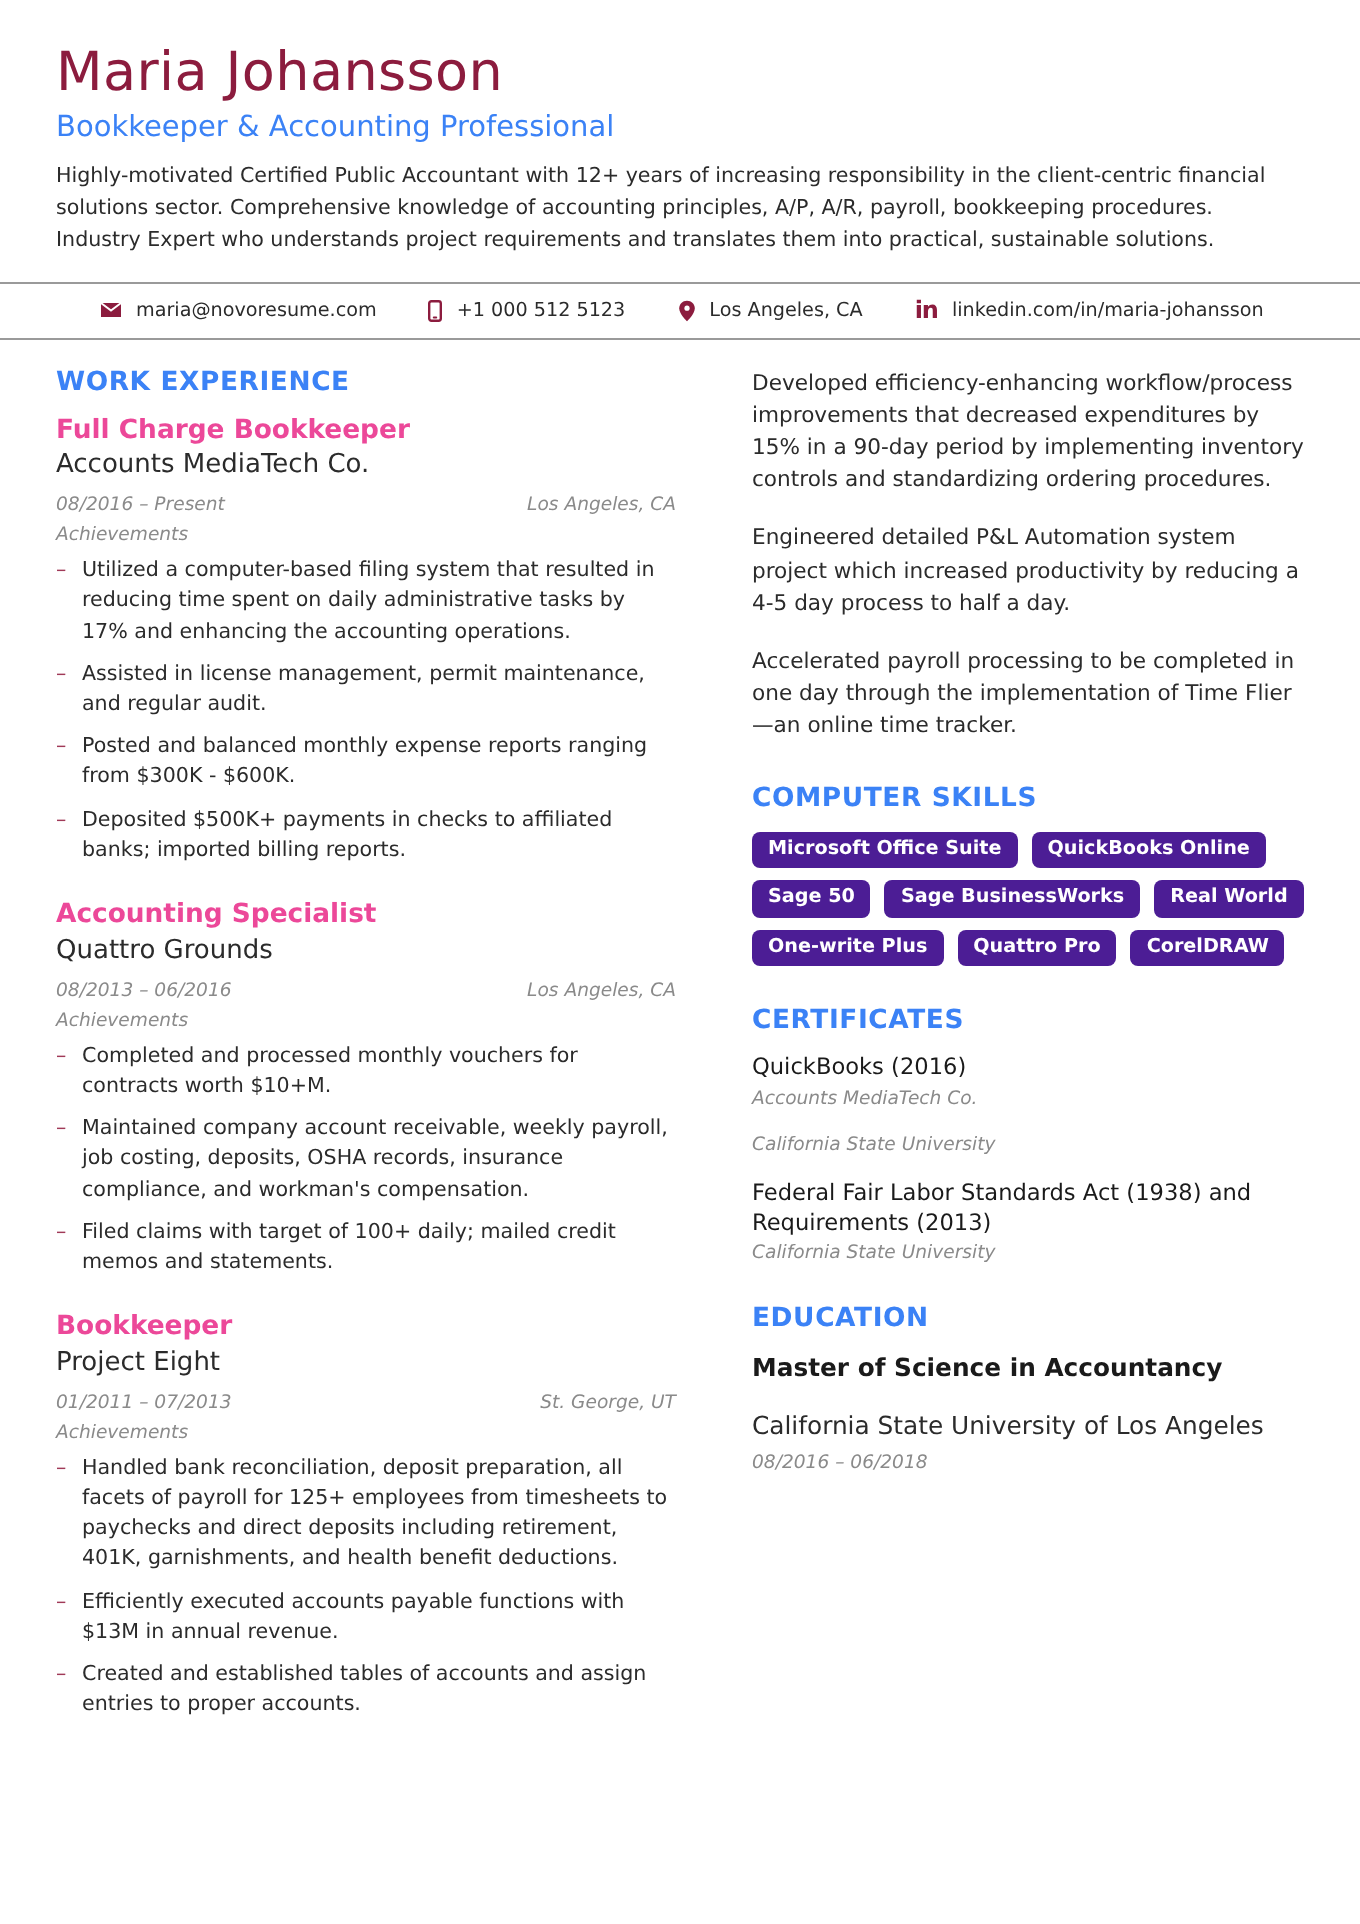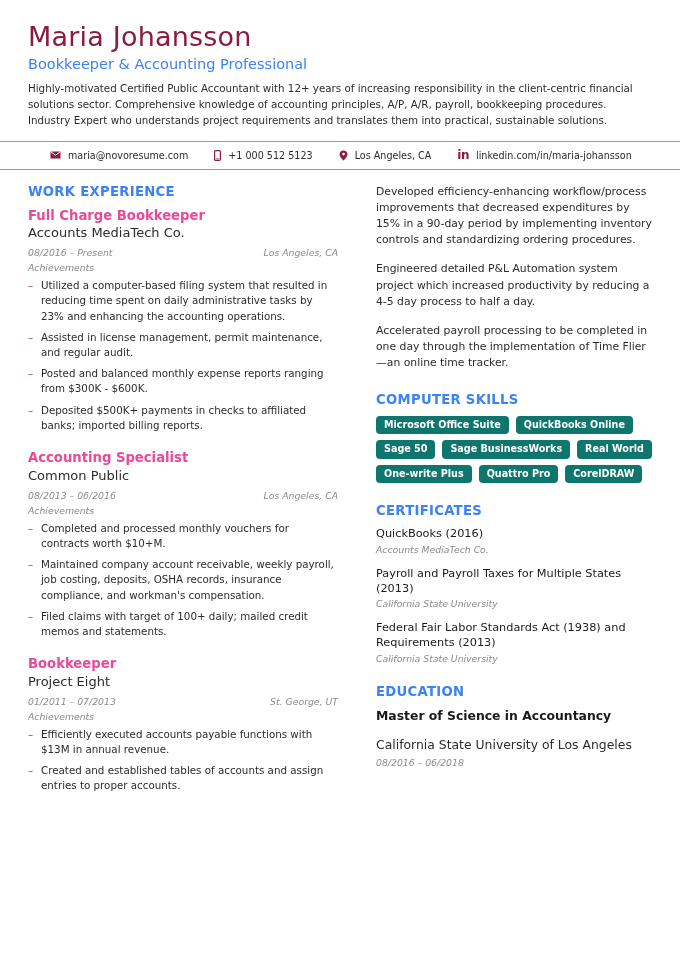--- a/index.html
+++ b/index.html
@@ -165,21 +165,21 @@
     line-height: 1.5;
     color: #2b2b2b;
     margin-bottom: 13px;
   }
   .ka-para:last-child { margin-bottom: 0; }
 
   
   .tags { display: flex; flex-wrap: wrap; gap: 6px 7px; }
 
   .tag {
-    background: #0f766e;
+    background: #4c1d95;
     color: #ffffff;
     font-size: 9.6px;
     font-weight: 700;
     padding: 4px 8px 5px 8px;
     border-radius: 4px;
     line-height: 1;
     white-space: nowrap;
   }
 
   
@@ -287,30 +287,30 @@
 
         <div class="entry">
           <div class="entry-title">Full Charge Bookkeeper</div>
           <div class="entry-org">Accounts MediaTech Co.</div>
           <div class="entry-meta">
             <span>08/2016 – Present</span>
             <span>Los Angeles, CA</span>
           </div>
           <div class="entry-sublabel">Achievements</div>
           <ul class="bullets">
-            <li>Utilized a computer-based filing system that resulted in reducing time spent on daily administrative tasks by 23% and enhancing the accounting operations.</li>
+            <li>Utilized a computer-based filing system that resulted in reducing time spent on daily administrative tasks by 17% and enhancing the accounting operations.</li>
             <li>Assisted in license management, permit maintenance, and regular audit.</li>
             <li>Posted and balanced monthly expense reports ranging from $300K - $600K.</li>
             <li>Deposited $500K+ payments in checks to affiliated banks; imported billing reports.</li>
           </ul>
         </div>
 
         <div class="entry">
           <div class="entry-title">Accounting Specialist</div>
-          <div class="entry-org">Common Public</div>
+          <div class="entry-org">Quattro Grounds</div>
           <div class="entry-meta">
             <span>08/2013 – 06/2016</span>
             <span>Los Angeles, CA</span>
           </div>
           <div class="entry-sublabel">Achievements</div>
           <ul class="bullets">
             <li>Completed and processed monthly vouchers for contracts worth $10+M.</li>
             <li>Maintained company account receivable, weekly payroll, job costing, deposits, OSHA records, insurance compliance, and workman's compensation.</li>
             <li>Filed claims with target of 100+ daily; mailed credit memos and statements.</li>
           </ul>
@@ -318,20 +318,21 @@
 
         <div class="entry">
           <div class="entry-title">Bookkeeper</div>
           <div class="entry-org">Project Eight</div>
           <div class="entry-meta">
             <span>01/2011 – 07/2013</span>
             <span>St. George, UT</span>
           </div>
           <div class="entry-sublabel">Achievements</div>
           <ul class="bullets">
+            <li>Handled bank reconciliation, deposit preparation, all facets of payroll for 125+ employees from timesheets to paychecks and direct deposits including retirement, 401K, garnishments, and health benefit deductions.</li>
             <li>Efficiently executed accounts payable functions with $13M in annual revenue.</li>
             <li>Created and established tables of accounts and assign entries to proper accounts.</li>
           </ul>
         </div>
 
       </div>
 
     </div>
 
     <div class="col-gap"></div>
@@ -358,21 +359,20 @@
         </div>
       </div>
 
       <div class="section">
         <div class="section-title">CERTIFICATES</div>
         <div class="cert">
           <div class="cert-name">QuickBooks (2016)</div>
           <div class="cert-issuer">Accounts MediaTech Co.</div>
         </div>
         <div class="cert">
-          <div class="cert-name">Payroll and Payroll Taxes for Multiple States (2013)</div>
           <div class="cert-issuer">California State University</div>
         </div>
         <div class="cert">
           <div class="cert-name">Federal Fair Labor Standards Act (1938) and Requirements (2013)</div>
           <div class="cert-issuer">California State University</div>
         </div>
       </div>
 
       <div class="section">
         <div class="section-title">EDUCATION</div>

